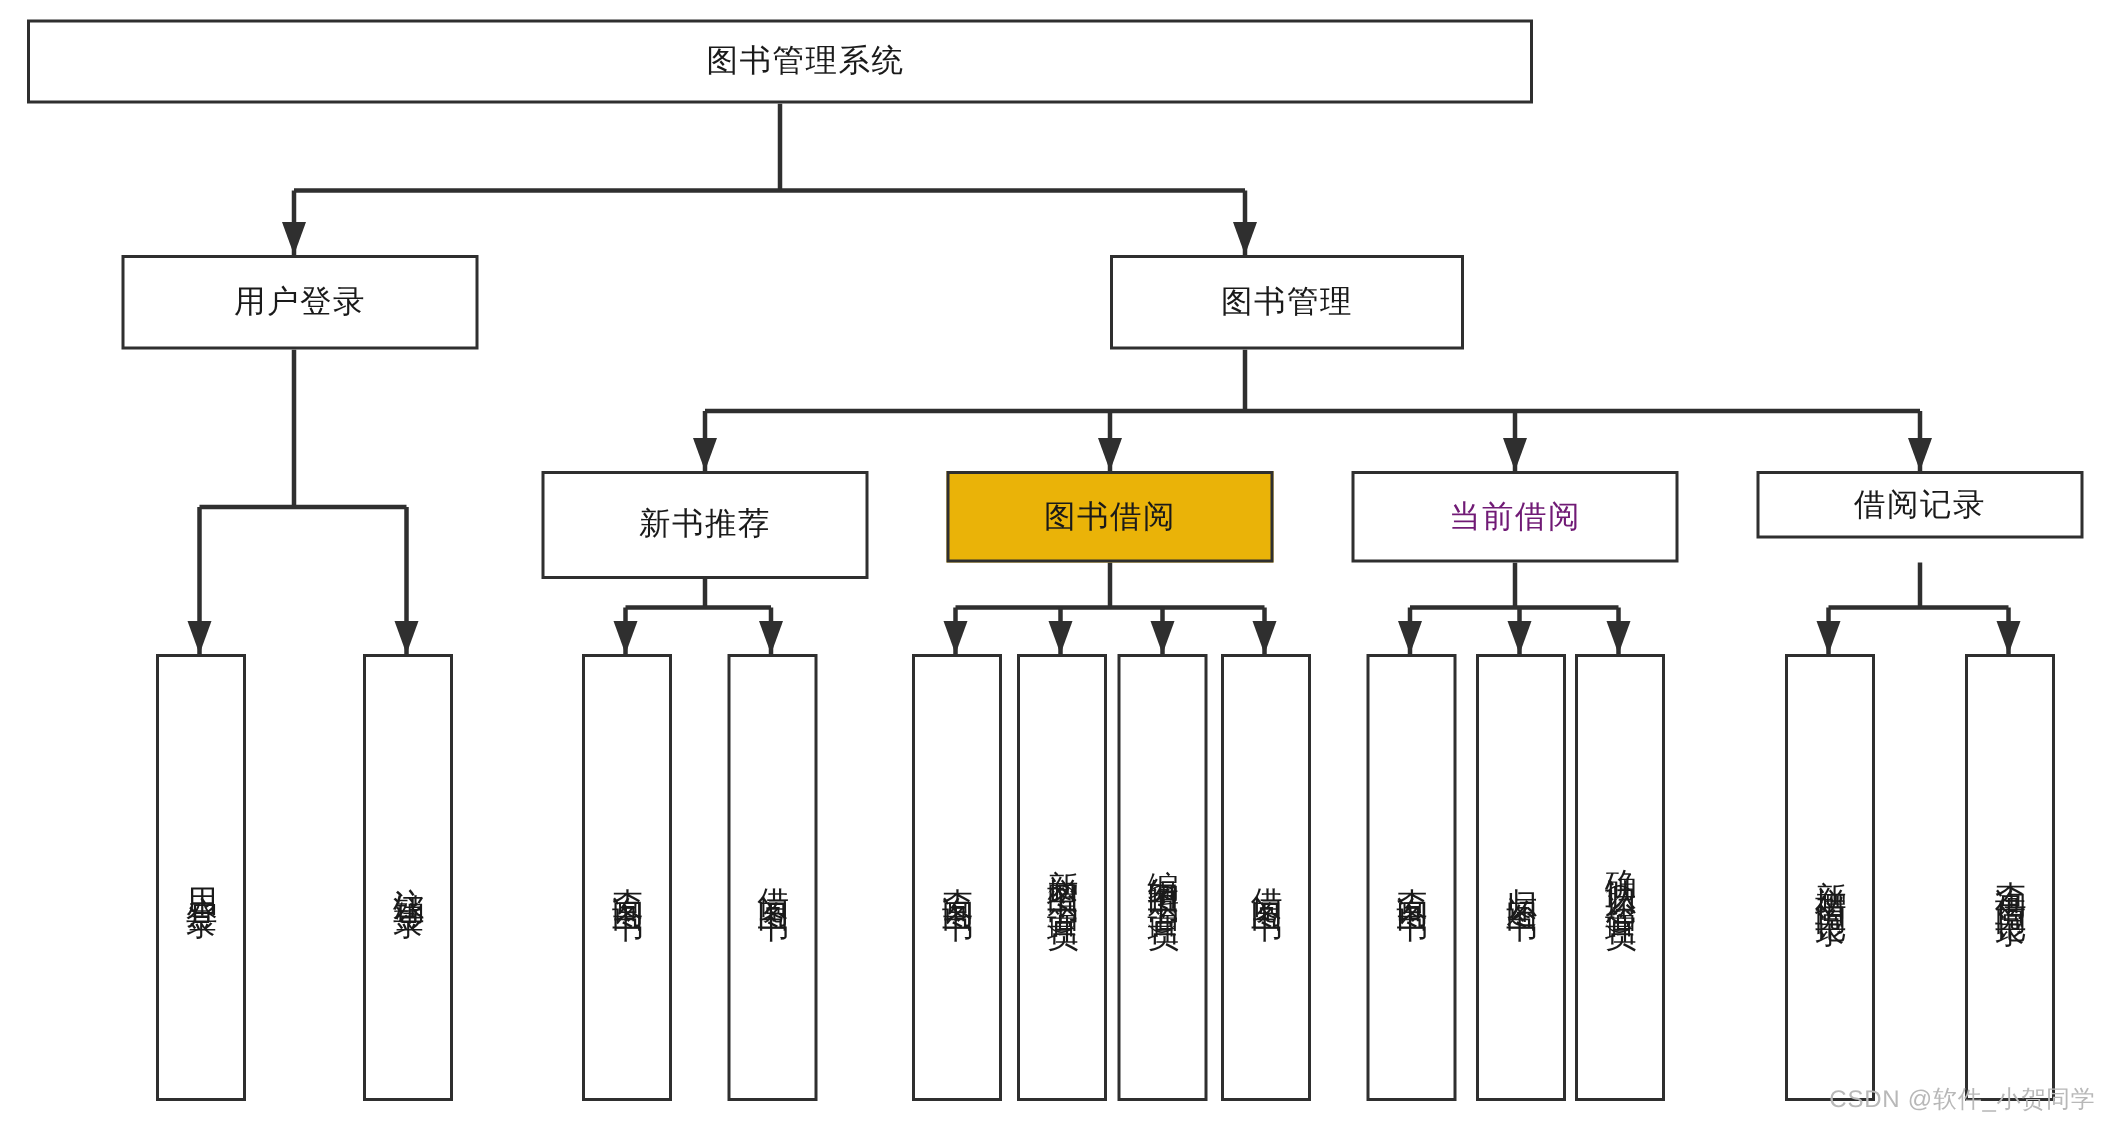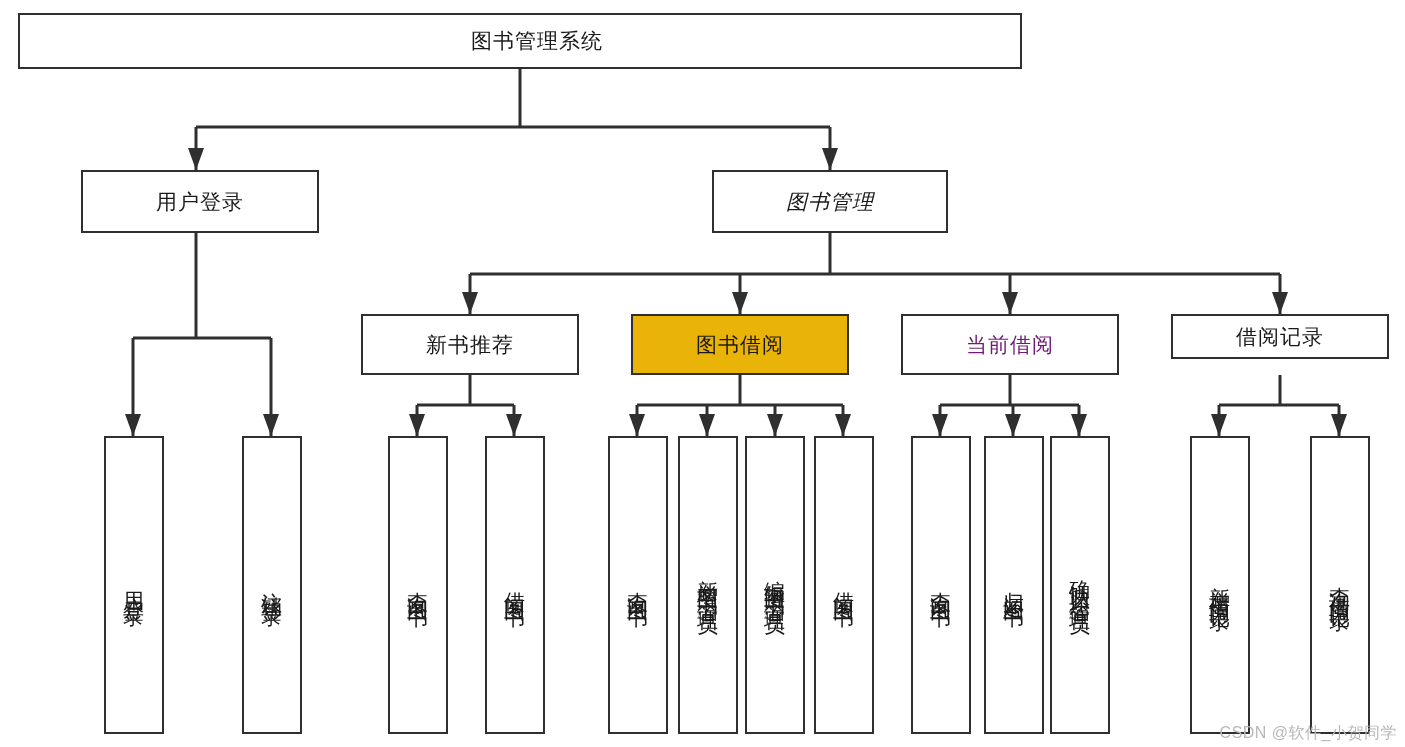--- a/index.html
+++ b/index.html
@@ -128,24 +128,24 @@
       <line x1="1339" y1="405" x2="1339" y2="436" stroke="#2f2f2f" stroke-width="3" stroke-linecap="butt"></line>
       <polygon points="1331,414 1347,414 1339,436" fill="#2f2f2f"></polygon>
     </svg>
   <div id="node-layer">
       <div class="node horiz" style="left: 18px; top: 13px; width: 1004px; height: 56px; border-color: rgb(47, 47, 47); background: rgb(255, 255, 255); color: rgb(26, 26, 26); padding-left: 34px;">
         <span class="lbl">图书管理系统</span>
       </div>
       <div class="node horiz" style="left: 81px; top: 170px; width: 238px; height: 63px; border-color: rgb(47, 47, 47); background: rgb(255, 255, 255); color: rgb(26, 26, 26);">
         <span class="lbl">用户登录</span>
       </div>
-      <div class="node horiz" style="left: 712px; top: 170px; width: 236px; height: 63px; border-color: rgb(47, 47, 47); background: rgb(255, 255, 255); color: rgb(26, 26, 26); font-style: italic;">
+      <div class="node horiz" style="left: 740px; top: 170px; width: 236px; height: 63px; border-color: rgb(47, 47, 47); background: rgb(255, 255, 255); color: rgb(26, 26, 26);">
         <span class="lbl">图书管理</span>
       </div>
-      <div class="node horiz" style="left: 361px; top: 314px; width: 218px; height: 61px; border-color: rgb(47, 47, 47); background: rgb(255, 255, 255); color: rgb(26, 26, 26);">
+      <div class="node horiz" style="left: 361px; top: 314px; width: 218px; height: 72px; border-color: rgb(47, 47, 47); background: rgb(255, 255, 255); color: rgb(26, 26, 26);">
         <span class="lbl">新书推荐</span>
       </div>
       <div class="node horiz" style="left: 631px; top: 314px; width: 218px; height: 61px; border-color: rgb(47, 47, 47); background: #eab308; color: rgb(26, 26, 26);">
         <span class="lbl">图书借阅</span>
       </div>
       <div class="node horiz" style="left: 901px; top: 314px; width: 218px; height: 61px; border-color: rgb(47, 47, 47); background: rgb(255, 255, 255); color: #701a75;">
         <span class="lbl">当前借阅</span>
       </div>
       <div class="node horiz" style="left: 1171px; top: 314px; width: 218px; height: 45px; border-color: rgb(47, 47, 47); background: rgb(255, 255, 255); color: rgb(26, 26, 26);">
         <span class="lbl">借阅记录</span>

